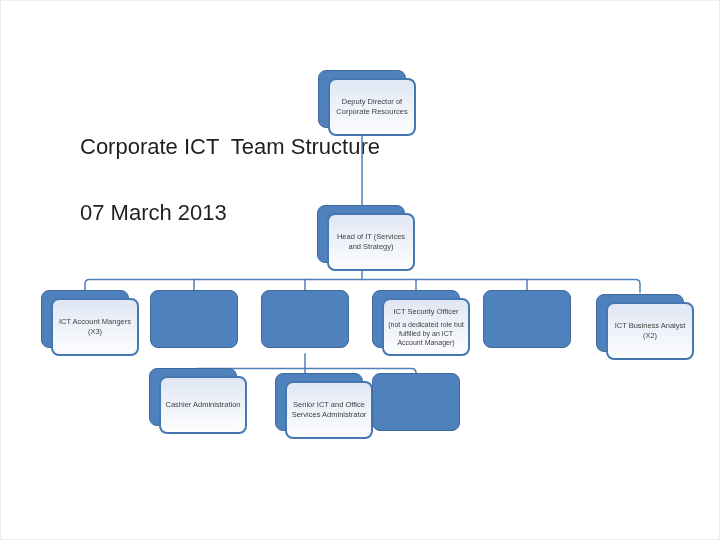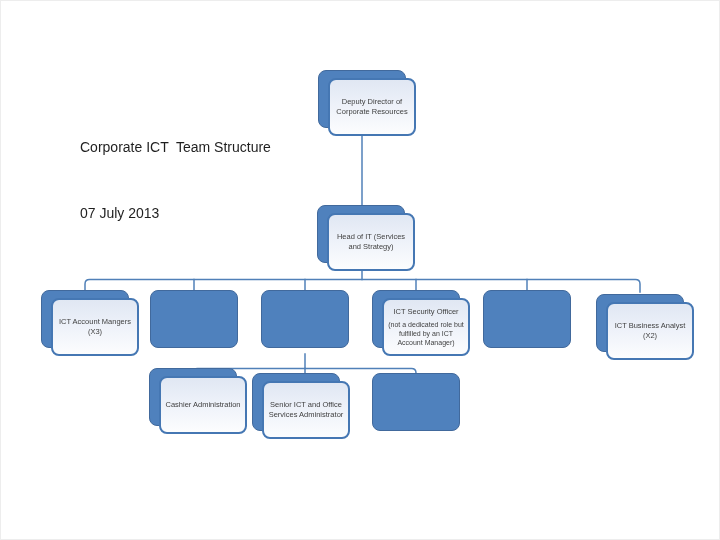--- a/index.html
+++ b/index.html
@@ -12,21 +12,21 @@
   }
   body::after {
     content: ""; position: absolute; inset: 0;
     border: 1px solid #ededed; pointer-events: none;
   }
 
   .slide-title {
     position: absolute;
     left: 80px; top: 92px;
     color: #1f1f1f;
-    font-size: 14px;
+    font-size: 22px;
     line-height: 22px;
     white-space: pre-wrap;
   }
 
   svg.connectors {
     position: absolute; left: 0; top: 0;
     width: 720px; height: 540px;
   }
   svg.connectors path {
     fill: none;
@@ -73,21 +73,21 @@
     line-height: 1.3;
     margin-top: 3px;
     white-space: pre-wrap;
   }
 </style>
 </head>
 <body>
 
 <div class="slide-title">
   <div>Corporate ICT  Team Structure</div>
-  <div>07 July 2013</div>
+  <div>07 March 2013</div>
 </div>
 
 <svg class="connectors" viewBox="0 0 720 540" aria-hidden="true">
   <path d="M362 132 V208"></path>
   <path d="M362 266 V279.5"></path>
   <path d="M85 292 L85 284 Q85 279.5 89.5 279.5 L635.5 279.5 Q640 279.5 640 284 L640 292"></path>
   <path d="M194 279.5 V292"></path>
   <path d="M305 279.5 V292"></path>
   <path d="M416 279.5 V292"></path>
   <path d="M527 279.5 V292"></path>
@@ -144,21 +144,21 @@
   </div>
 </div>
 
 <div class="node" style="left:149px; top:368px">
   <div class="node-back"></div>
   <div class="node-face">
     <span class="node-label">Cashier Administration</span>
   </div>
 </div>
 
-<div class="node" style="left:252px; top:373px">
+<div class="node" style="left:275px; top:373px">
   <div class="node-back"></div>
   <div class="node-face">
     <span class="node-label">Senior ICT and Office Services Administrator</span>
   </div>
 </div>
 
 <div class="node" style="left:372px; top:373px">
   <div class="node-back"></div>
 </div>
 

